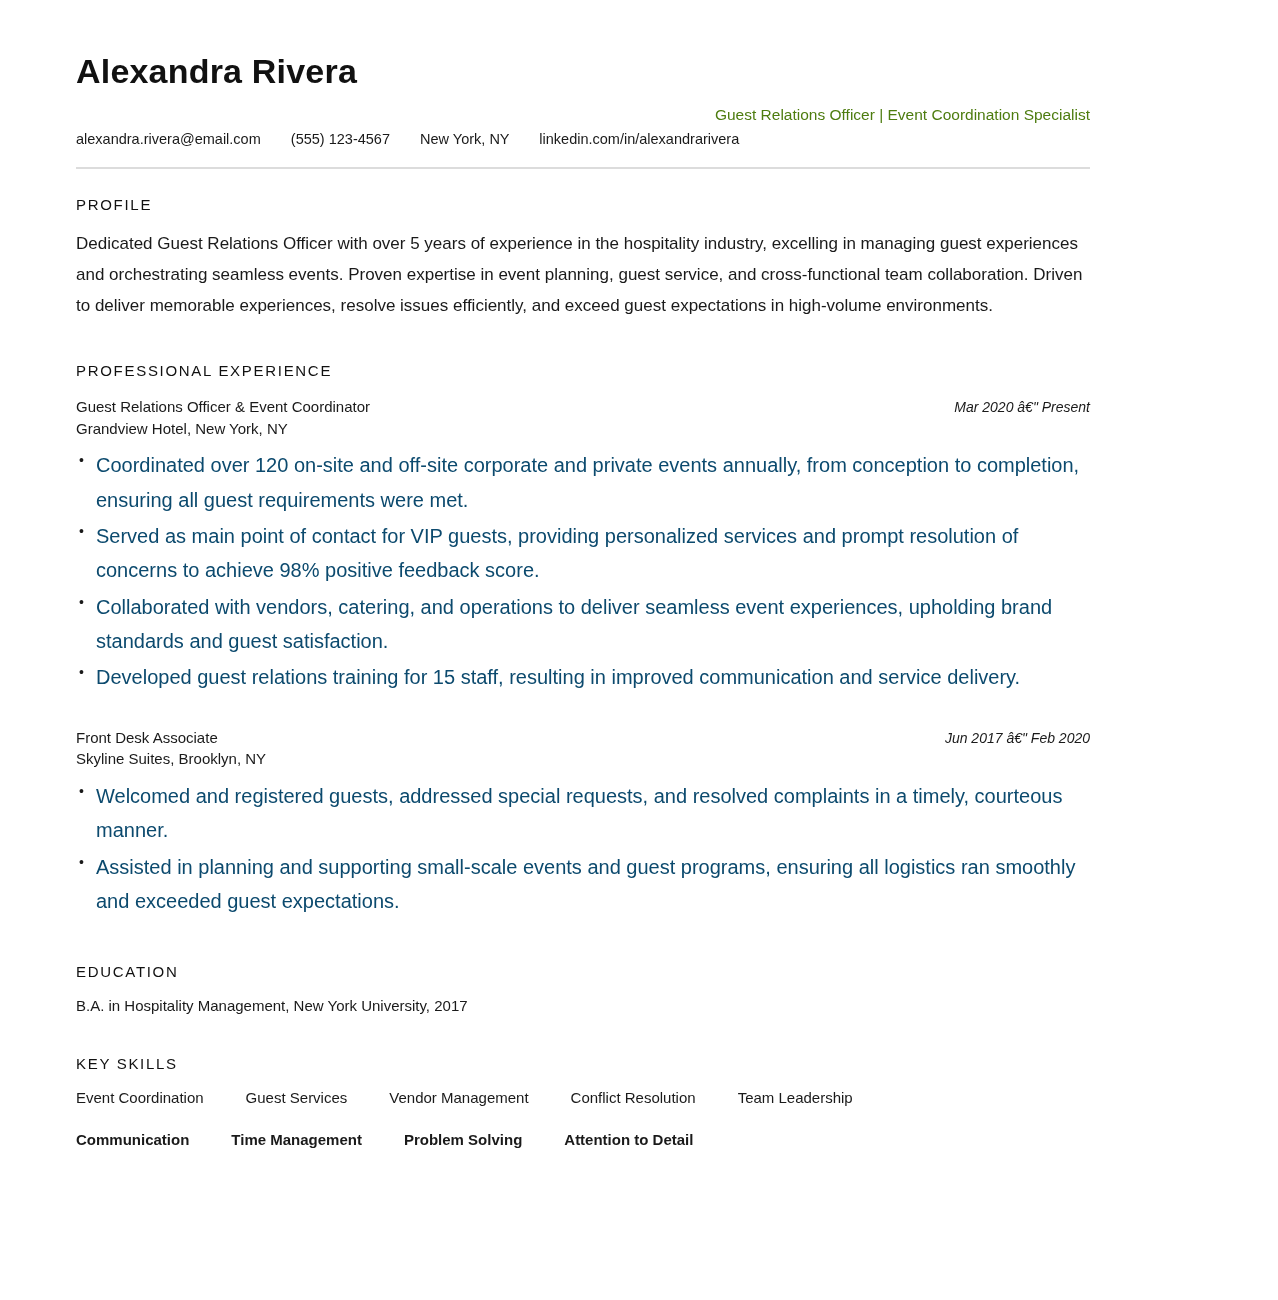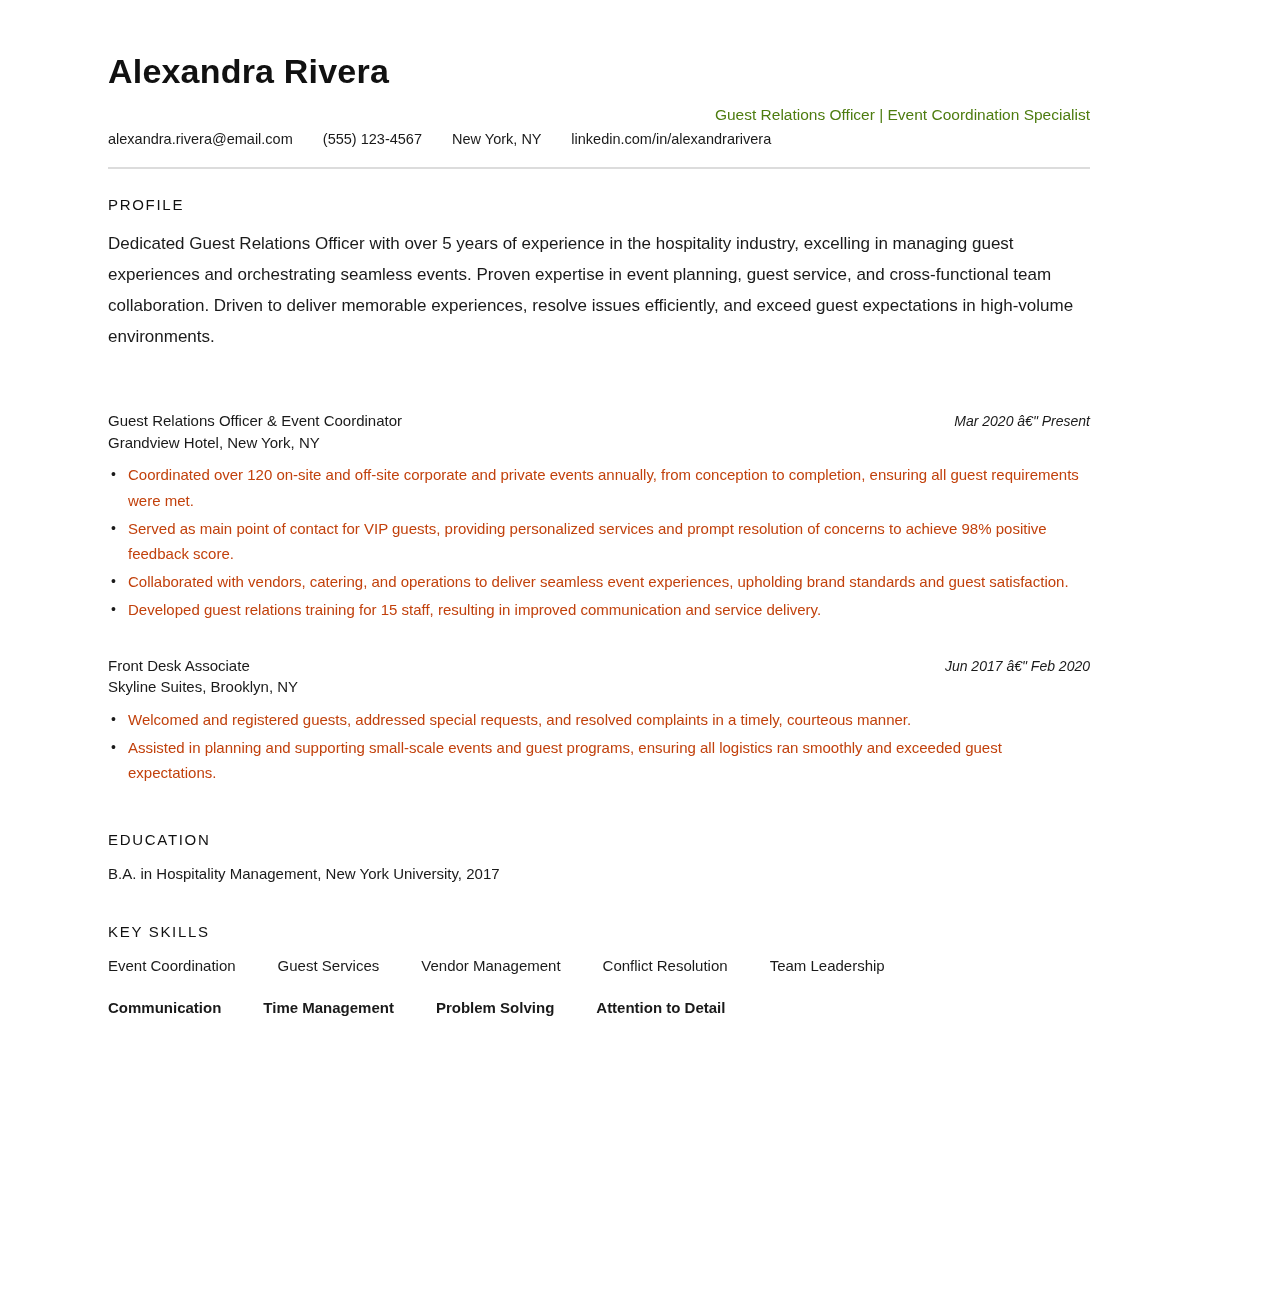--- a/index.html
+++ b/index.html
@@ -12,21 +12,21 @@
     width: 1278px;
     min-height: 1300px;
     font-family: "Liberation Sans", sans-serif;
     color: #1a1a1a;
     -webkit-font-smoothing: antialiased;
   }
 
   .page {
     width: 1278px;
     min-height: 1300px;
-    padding: 52px 188px 0 108px;
+    padding: 52px 188px 0 76px;
     background: #ffffff;
   }
 
   
   .resume-name {
     font-size: 34px;
     font-weight: bold;
     letter-spacing: 0.2px;
     line-height: 1.12;
     margin: 0 0 14px 0;
@@ -113,23 +113,23 @@
   }
 
   .bullets {
     list-style: none;
     margin: 10px 0 0 0;
     padding: 0;
   }
   .bullets li {
     position: relative;
     padding-left: 20px;
-    font-size: 15px;
+    font-size: 20px;
     line-height: 1.72;
-    color: #c2410c;
+    color: #0c4a6e;
     margin-bottom: 2px;
   }
   .bullets li::before {
     content: "\2022";
     position: absolute;
     left: 3px;
     top: 0;
     font-size: 14px;
     line-height: 1.72;
     color: #1a1a1a;
@@ -178,20 +178,21 @@
     </div>
     <hr class="header-rule">
   </div>
 
   <div class="section section-profile">
     <div class="section-title">PROFILE</div>
     <p class="profile-text">Dedicated Guest Relations Officer with over 5 years of experience in the hospitality industry, excelling in managing guest experiences and orchestrating seamless events. Proven expertise in event planning, guest service, and cross-functional team collaboration. Driven to deliver memorable experiences, resolve issues efficiently, and exceed guest expectations in high-volume environments.</p>
   </div>
 
   <div class="section section-experience">
+    <div class="section-title">PROFESSIONAL EXPERIENCE</div>
 
     <div class="job">
       <div class="job-head">
         <span class="job-title">Guest Relations Officer &amp; Event Coordinator</span>
         <span class="job-dates">Mar 2020 â€" Present</span>
       </div>
       <div class="job-company">Grandview Hotel, New York, NY</div>
       <ul class="bullets">
         <li>Coordinated over 120 on-site and off-site corporate and private events annually, from conception to completion, ensuring all guest requirements were met.</li>
         <li>Served as main point of contact for VIP guests, providing personalized services and prompt resolution of concerns to achieve 98% positive feedback score.</li>

